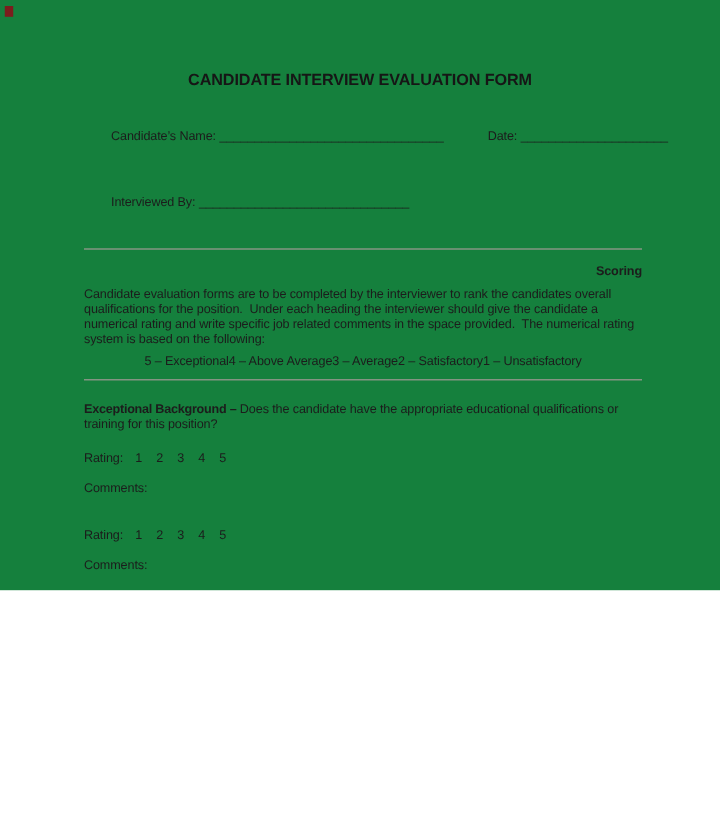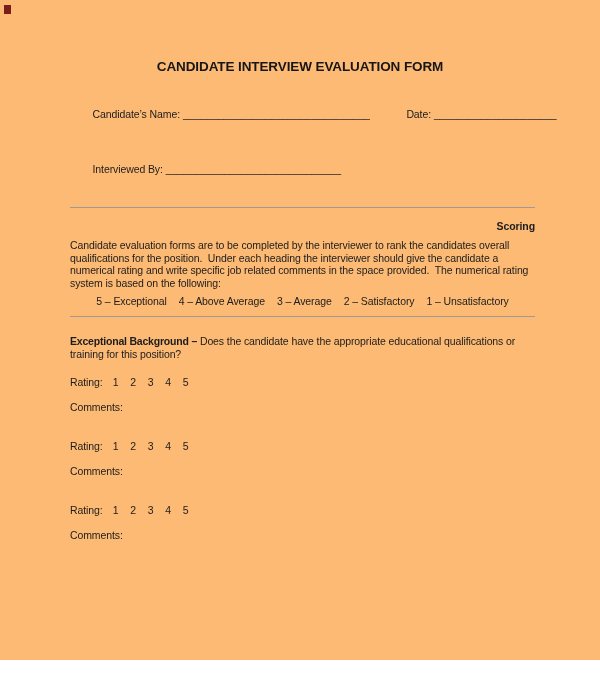--- a/index.html
+++ b/index.html
@@ -1,20 +1,20 @@
 <!DOCTYPE html>
 <html><head>
 <meta charset="utf-8">
 <style>
   html, body { margin: 0; padding: 0; background: #ffffff; }
   .page {
     position: relative;
     width: 600px;
-    height: 660px;
-    background: #fdba74;
+    height: 492px;
+    background: #15803d;
     overflow: hidden;
     font-family: "Liberation Sans", sans-serif;
     color: #1c1c1c;
     font-size: 10.5px;
     letter-spacing: -0.1px;
     line-height: 13px;
   }
   .corner-mark {
     position: absolute;
     left: 4px;
@@ -58,21 +58,20 @@
   }
   .scoring-desc {
     margin: 6px 0 0 0;
     white-space: pre-wrap;
     line-height: 12.5px;
   }
   .scale-row {
     margin-top: 6px;
     display: flex;
     justify-content: center;
-    gap: 12px;
     white-space: pre;
   }
   .section-1 { margin-top: 18px; }
   .section-n { margin-top: 26px; }
   .section-heading { margin: 0; line-height: 13px; }
   .section-heading strong { letter-spacing: -0.2px; }
   .rating-row {
     margin-top: 15px;
     display: flex;
     align-items: center;

